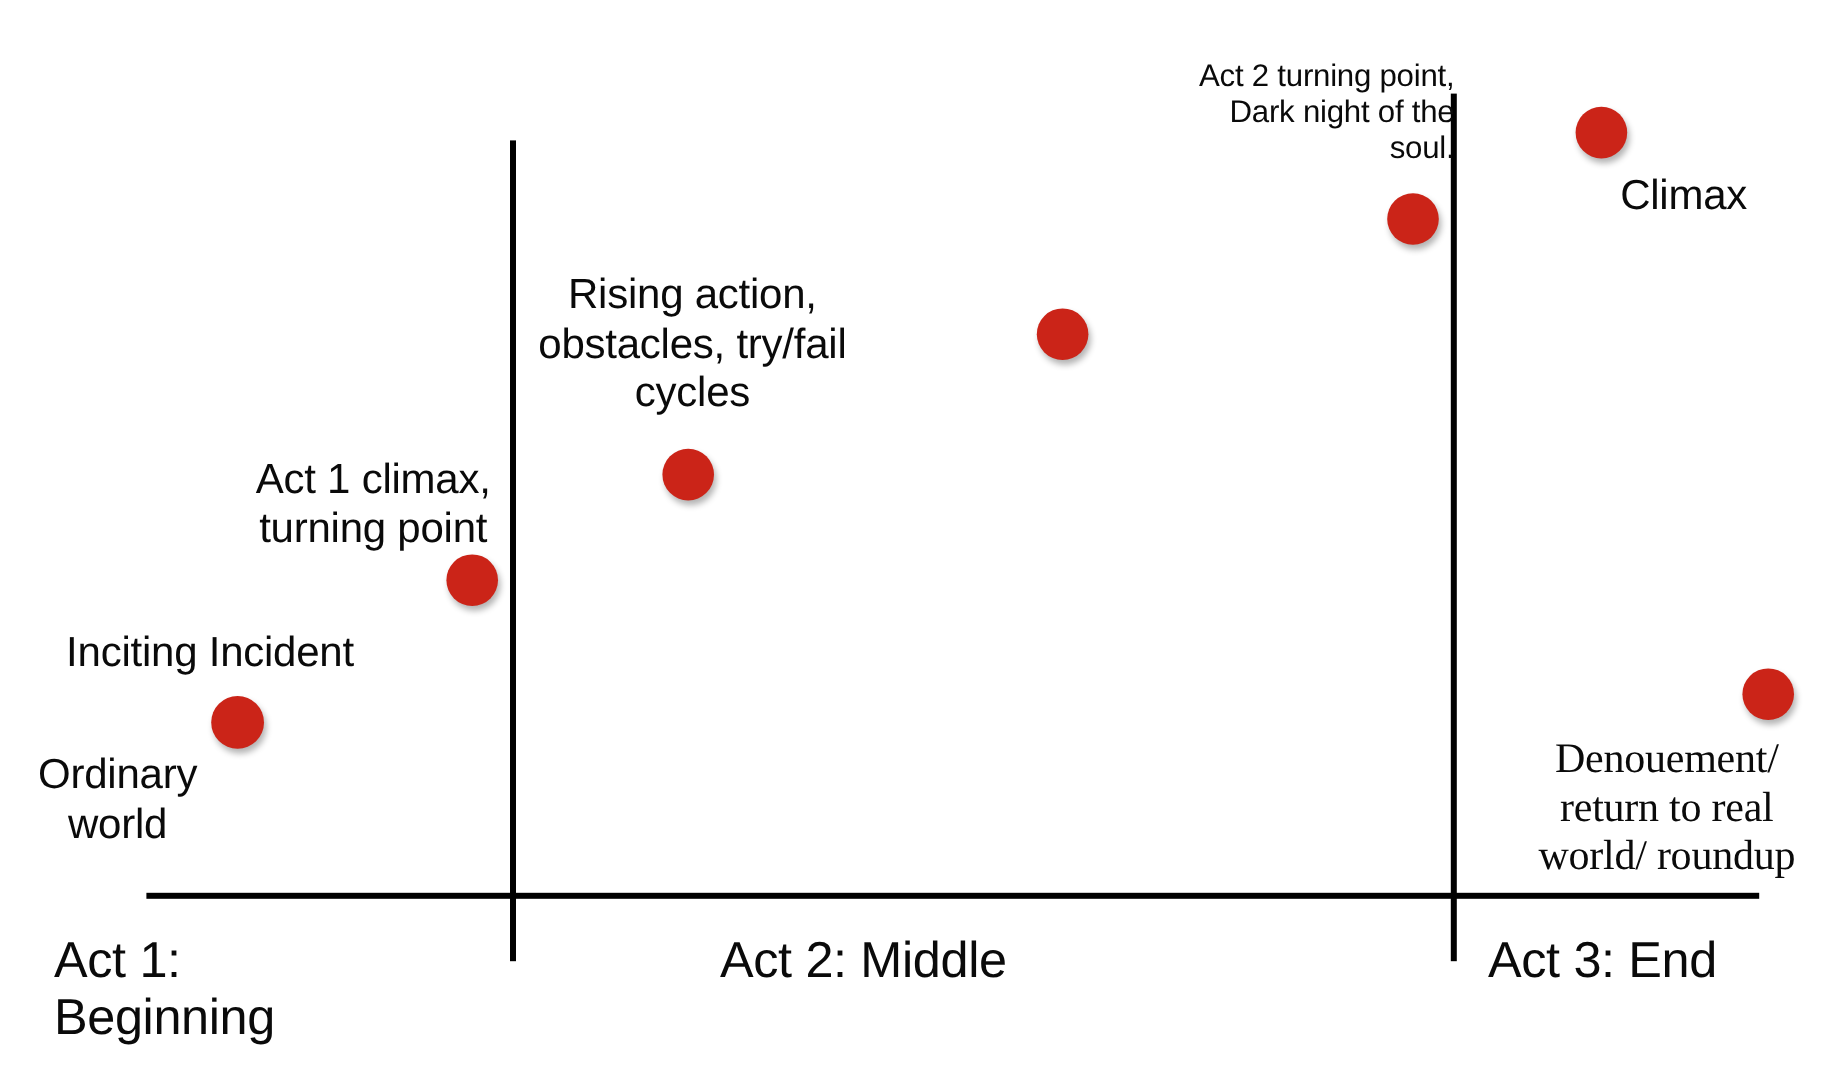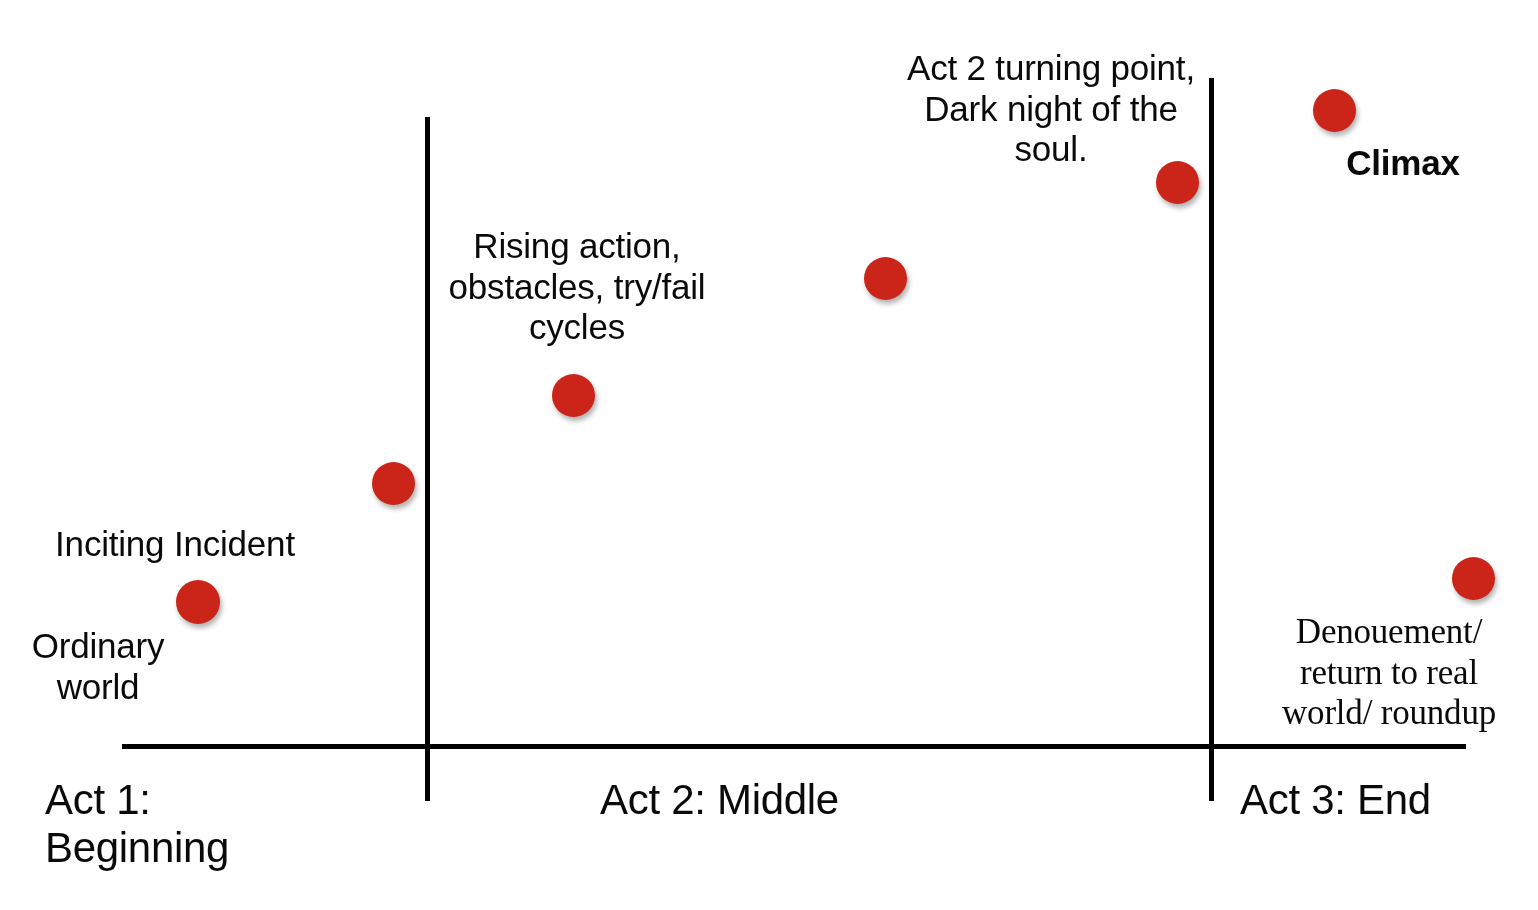--- a/index.html
+++ b/index.html
@@ -57,41 +57,43 @@
   <div class="axis-v" style="left:425px; top:117px; width:5px; height:684px;"></div>
   <div class="axis-v" style="left:1209px; top:78px; width:5px; height:723px;"></div>
 
   <div class="label lbl-center" style="left:20px; top:524px; width:310px; font-size:35px;">Inciting Incident</div>
 
   <div class="label lbl-center" style="left:8px; top:626px; width:180px; font-size:35px;">Ordinary
 world</div>
 
   <div class="plot-dot" style="left:176px; top:580px; width:44px; height:44px;"></div>
 
+  <div class="label lbl-center" style="left:185px; top:380px; width:252px; font-size:35px;">Act 1 climax,
+turning point</div>
 
   <div class="plot-dot" style="left:372px; top:462px; width:43px; height:43px;"></div>
 
   <div class="label lbl-center" style="left:432px; top:226px; width:290px; font-size:35px;">Rising action,
 obstacles, try/fail
 cycles</div>
 
   <div class="plot-dot" style="left:552px; top:374px; width:43px; height:43px;"></div>
 
 
   <div class="plot-dot" style="left:864px; top:257px; width:43px; height:43px;"></div>
 
-  <div class="label lbl-center" style="left:890px; top:48px; width:322px; font-size:35px;">Act 2 turning point,
+  <div class="label lbl-center" style="left:890px; top:48px; width:322px; font-size:26px;text-align:right;">Act 2 turning point,
 Dark night of the
 soul.</div>
 
   <div class="plot-dot" style="left:1156px; top:161px; width:43px; height:43px;"></div>
 
   <div class="plot-dot" style="left:1313px; top:89px; width:43px; height:43px;"></div>
 
-  <div class="label lbl-center" style="left:1278px; top:143px; width:250px; font-size:35px;font-weight:bold;">Climax</div>
+  <div class="label lbl-center" style="left:1278px; top:143px; width:250px; font-size:35px;">Climax</div>
 
   <div class="plot-dot" style="left:1452px; top:557px; width:43px; height:43px;"></div>
 
   <div class="label lbl-center" style="left:1244px; top:612px; width:290px; font-size:35px;font-family:Liberation Serif, serif;">Denouement/
 return to real
 world/ roundup</div>
 
   <div class="act-label" style="left:45px; top:776px; width:340px; font-size:42px;">Act 1:
 Beginning</div>
 

